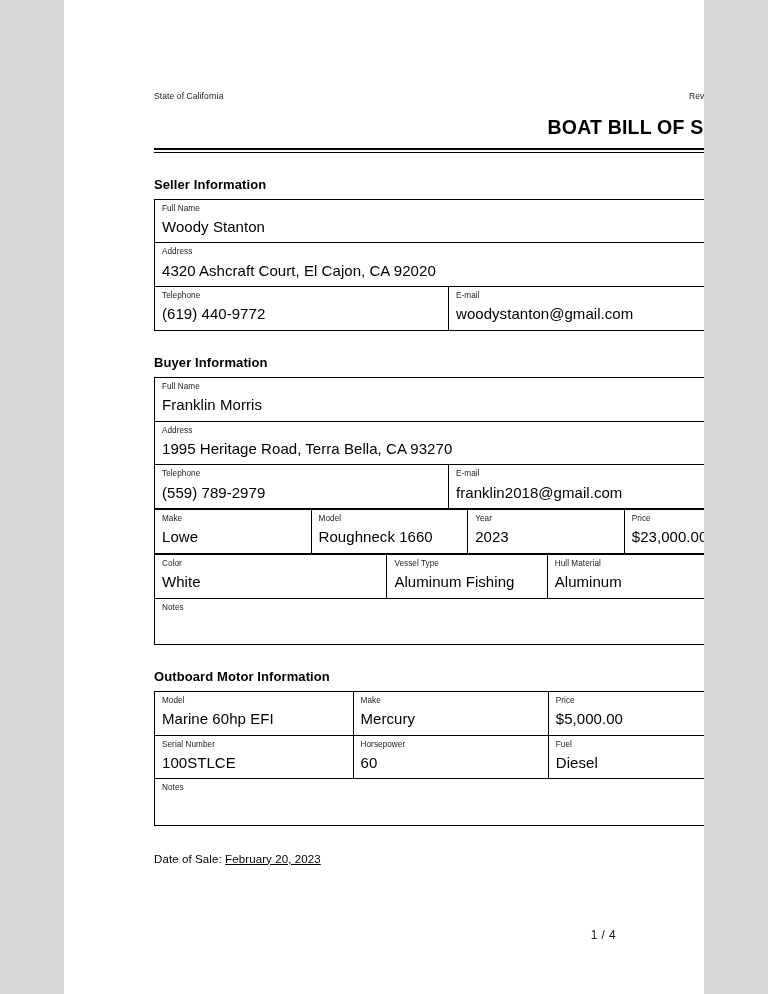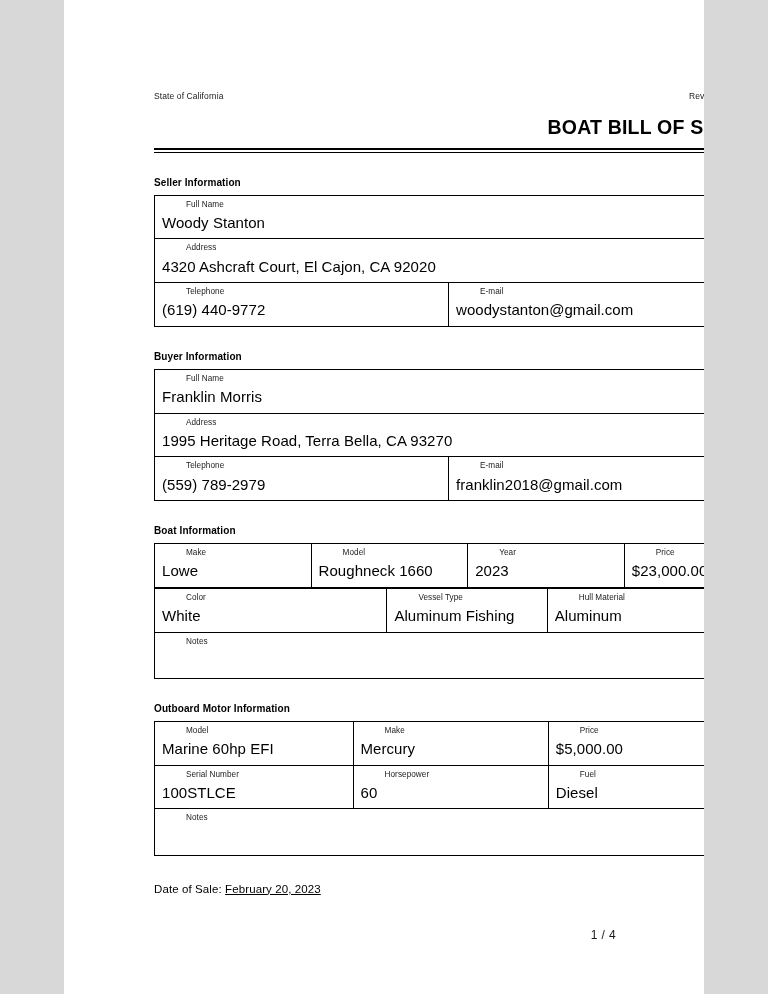--- a/index.html
+++ b/index.html
@@ -49,21 +49,21 @@
     margin-top: 9px;
     border-top: 2.4px solid #000;
     padding-top: 1.6px;
   }
   .rule-double .thin {
     border-top: 1.1px solid #000;
   }
 
   
   .section-title {
-    font-size: 10px;
+    font-size: 13px;
     font-weight: bold;
     color: #000;
     margin-top: 24px;
     margin-bottom: 7px;
     letter-spacing: 0.1px;
   }
   .tbl {
     border: 1.4px solid #000;
     border-collapse: collapse;
     width: 100%;
@@ -75,21 +75,20 @@
     vertical-align: top;
     background: #fff;
   }
   .lbl {
     font-size: 8.2px;
     color: #222;
     line-height: 1.25;
     letter-spacing: 0.05px;
     white-space: nowrap;
     overflow: hidden;
-    margin-left: 24px;
   }
   .val {
     font-size: 15px;
     color: #000;
     line-height: 1.3;
     margin-top: 3px;
     min-height: 15px;
     letter-spacing: 0.05px;
     white-space: nowrap;
     overflow: hidden;
@@ -184,21 +183,20 @@
           <div class="val">(559) 789-2979</div>
         </td>
         <td style="width:39.7%">
           <div class="lbl">E-mail</div>
           <div class="val">franklin2018@gmail.com</div>
         </td>
       </tr>
     </tbody>
       </table>
 
-    <div class="section-title">Boat Information</div>
     <table class="tbl">
       <tbody>
           <tr>
         <td style="width:26.8%">
           <div class="lbl">Make</div>
           <div class="val">Lowe</div>
         </td>
         <td style="width:26.8%">
           <div class="lbl">Model</div>
           <div class="val">Roughneck 1660</div>

